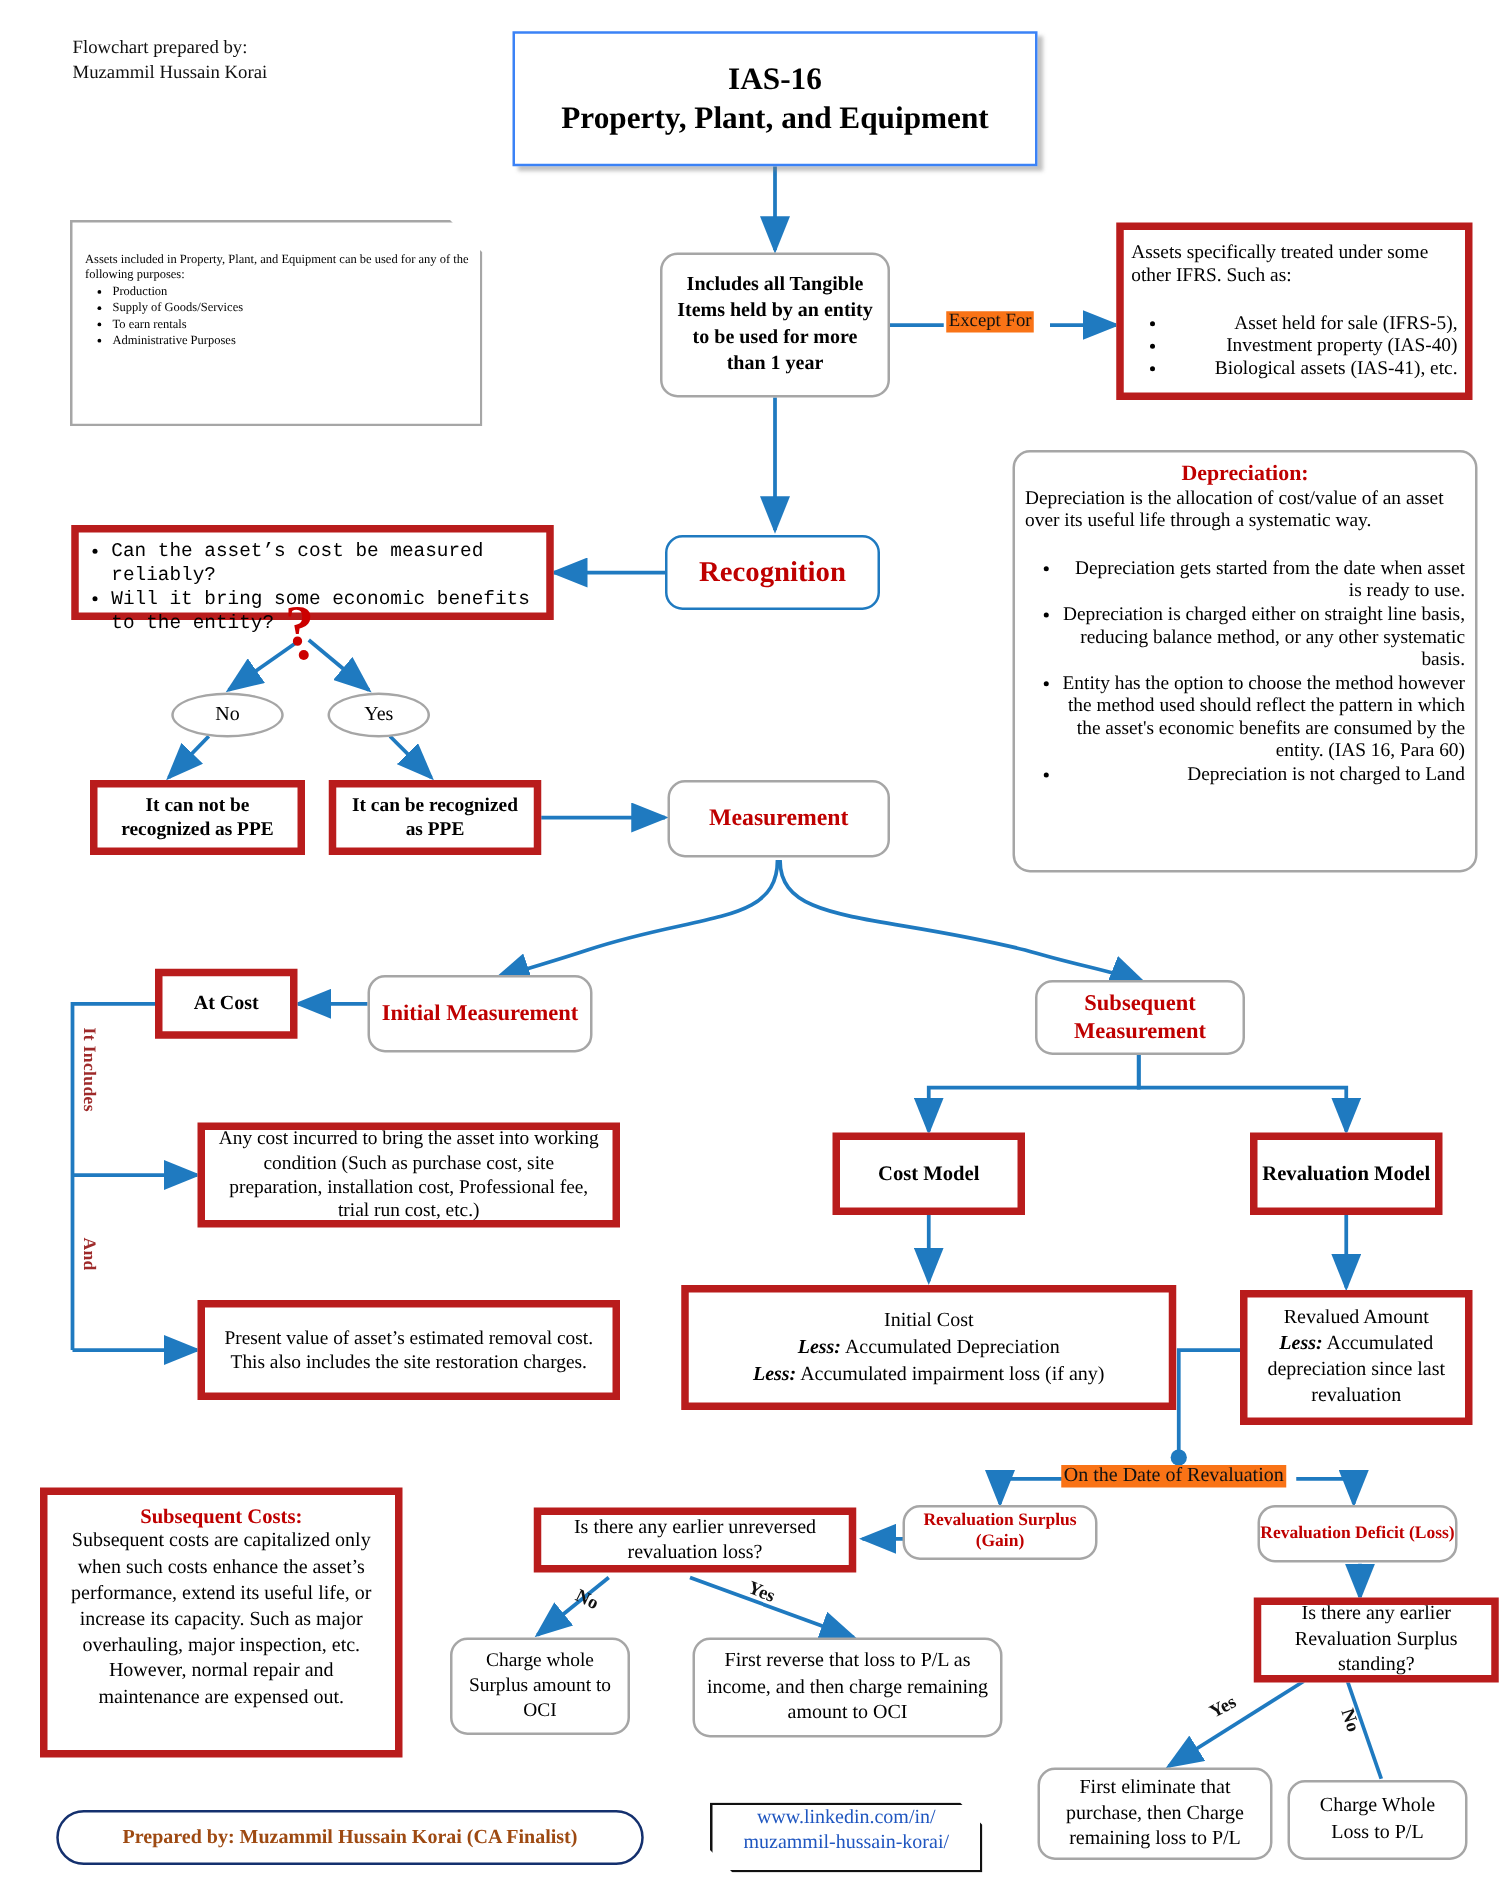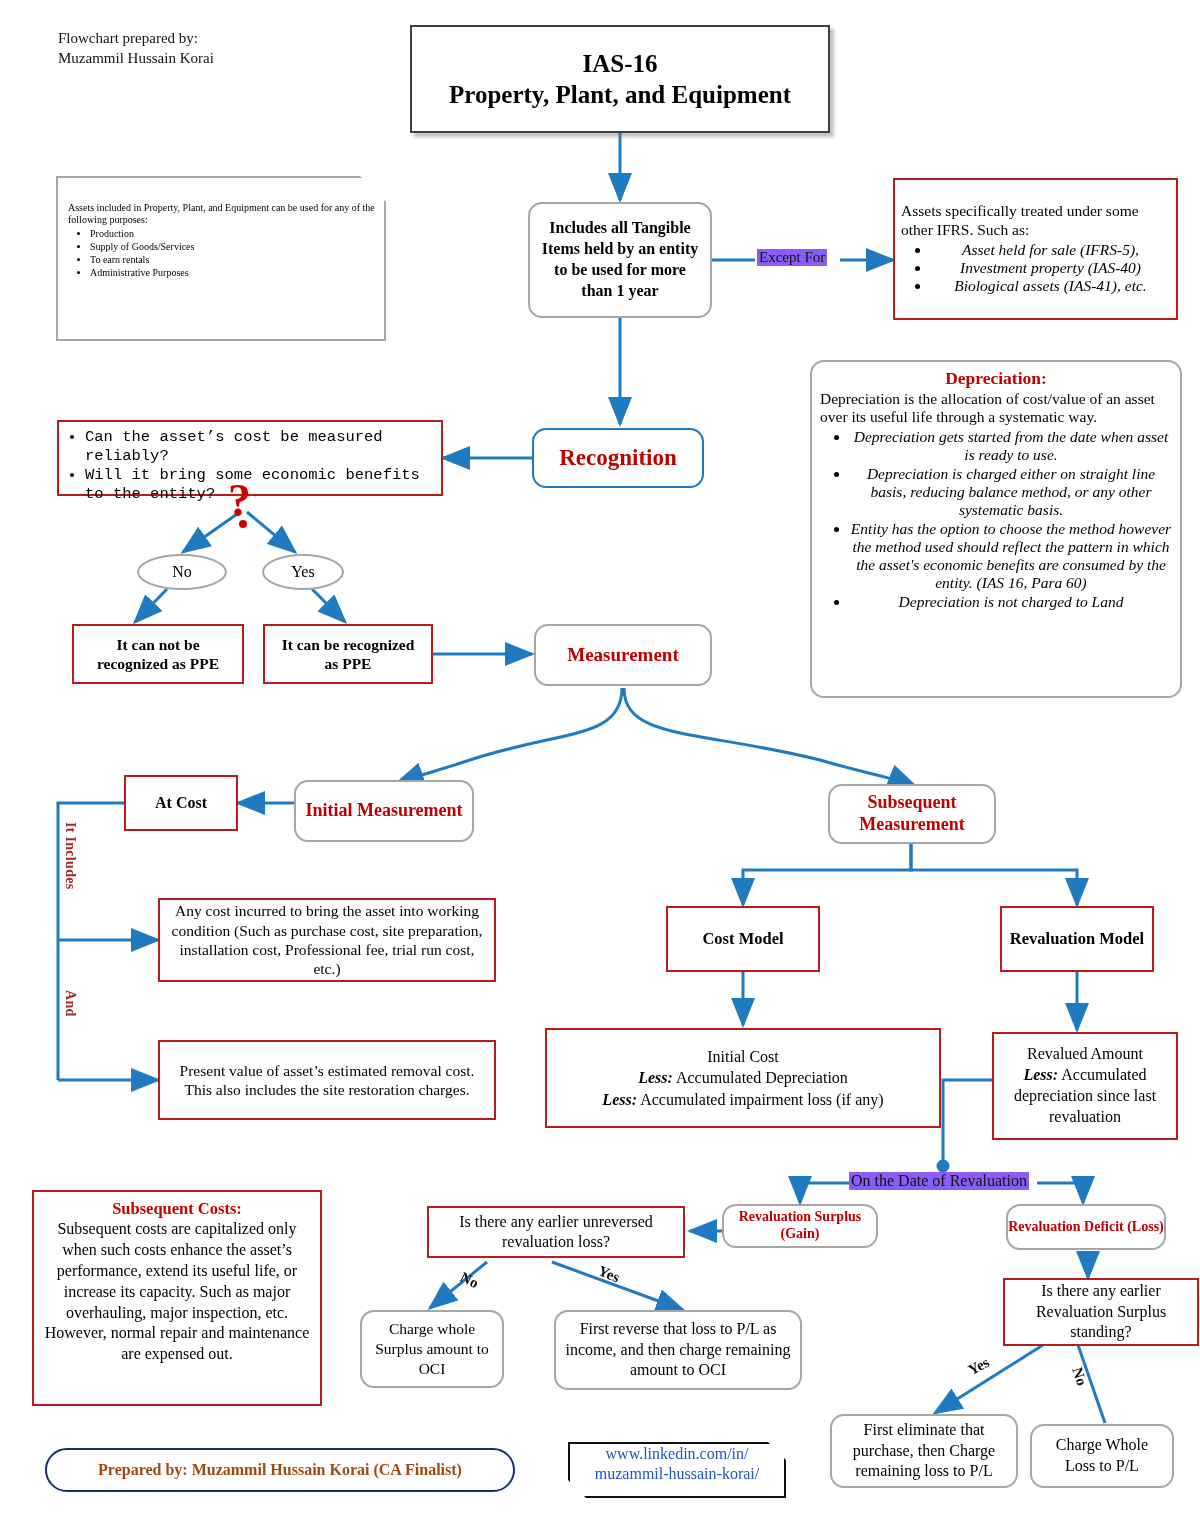--- a/index.html
+++ b/index.html
@@ -1,42 +1,42 @@
 <!DOCTYPE html>
 <html><head>
 <meta charset="utf-8">
 <style>
   html,body{margin:0;padding:0;background:#ffffff;}
   body{font-family:"Liberation Serif",serif;}
   #canvas{position:relative;width:1200px;height:1514px;background:#fff;overflow:hidden;}
 
   .node{position:absolute;box-sizing:border-box;background:#fff;display:flex;
         align-items:center;justify-content:center;text-align:center;}
-  .rect{border:2px solid #b91c1c;}
+  .rect{border:6px solid #b91c1c;}
   .round{border:2px solid #a6a6a6;border-radius:14px;}
   .roundblue{border:2.5px solid #1f7ac0;border-radius:14px;}
-  .shadowbox{border:2px solid #404040;box-shadow:4px 4px 3px rgba(120,120,120,.45);}
+  .shadowbox{border:2px solid #3b82f6;box-shadow:4px 4px 3px rgba(120,120,120,.45);}
   .ellipse{border:2px solid #a6a6a6;border-radius:50%;}
 
   .t-red{color:#bf0000;font-weight:bold;}
   .bold{font-weight:bold;text-align:center;}
   .inner{padding:4px 8px;line-height:1.18;width:100%;}
   .left{text-align:left;}
   .center{text-align:center;}
 
   ul.bl{margin:2px 0 0 0;padding-left:22px;text-align:left;}
   ul.bl li{margin:1px 0;line-height:1.2;}
-  ul.bl2{margin:2px 0 0 0;padding-left:30px;text-align:center;font-style:italic;}
+  ul.bl2{margin:20px 0 0 0;padding-left:30px;text-align:right;}
   ul.bl2 li{margin:0;line-height:1.18;}
 
   svg.wires{position:absolute;left:0;top:0;width:1200px;height:1514px;pointer-events:none;}
 
   .vlabel{position:absolute;color:#9e2a2a;font-weight:bold;font-size:14px;
           writing-mode:vertical-rl;letter-spacing:.3px;}
-  .edgelab{position:absolute;color:#111;background:#8b5cf6;font-size:15px;padding:0 2px;}
+  .edgelab{position:absolute;color:#111;background:#f97316;font-size:15px;padding:0 2px;}
   .qmark{position:absolute;color:#cc0000;font-weight:bold;font-size:46px;
          font-family:"Liberation Serif",serif;line-height:1;}
   .slantlab{position:absolute;font-weight:bold;font-size:15px;color:#111;}
 
   .banner{position:absolute;box-sizing:border-box;border:2.5px solid #14306e;
           border-radius:26px;display:flex;align-items:center;justify-content:center;
           color:#9e4a12;font-weight:bold;font-size:16px;background:#fff;}
   .linkbox{position:absolute;box-sizing:border-box;background:#fff;
            display:flex;align-items:flex-start;justify-content:center;
            color:#1f56c0;font-size:16px;text-align:center;line-height:1.25;

